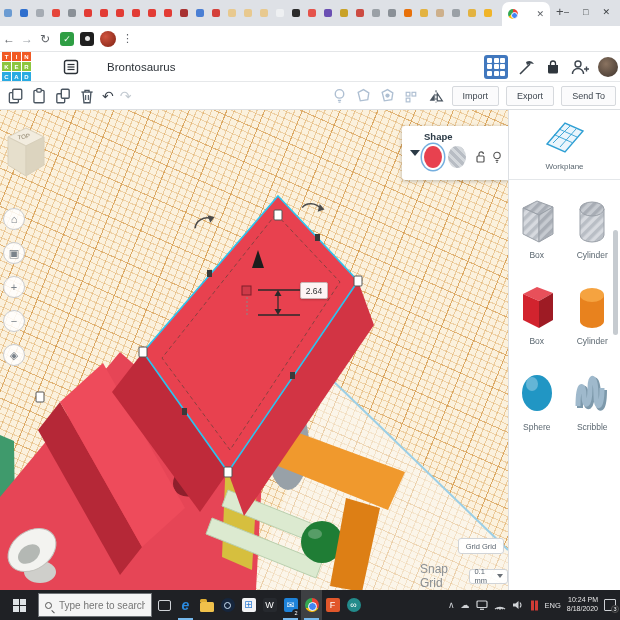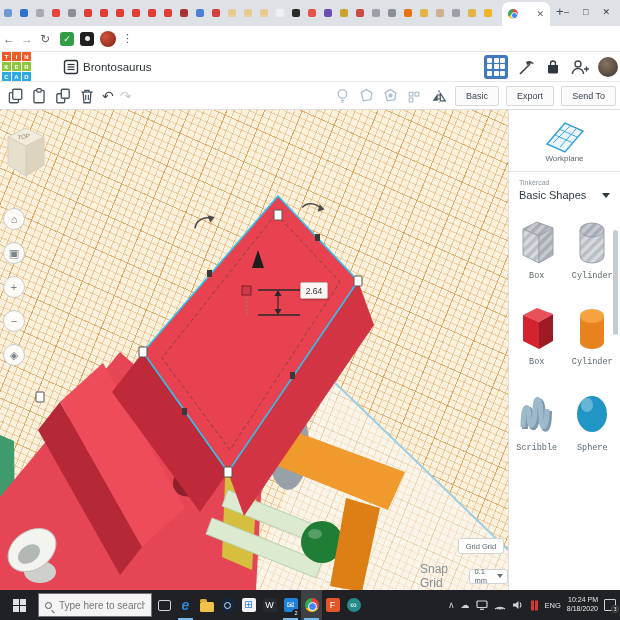--- a/index.html
+++ b/index.html
@@ -43,21 +43,21 @@
     background:radial-gradient(circle at 35% 35%,#d0543f,#7e2012);}
   .menu3{font-size:11px;color:#5f6368;margin-left:6px;margin-right:6px;}
 
   
   #tinkheader{position:absolute;left:0;top:52px;width:620px;height:30px;background:#fff;
     border-bottom:1px solid #e6e8ea;display:flex;align-items:center;}
   .logo{display:grid;grid-template-columns:repeat(3,9px);grid-auto-rows:9px;gap:1px;margin-left:2px;}
   .logo span{display:flex;align-items:center;justify-content:center;color:#fff;
     font-size:6px;font-weight:bold;}
   .doclist{margin-left:32px;}
-  .tk-title{margin-left:4px;font-size:11.5px;color:#2b3137;}
+  .tk-title{margin-left:28px;font-size:11.5px;color:#2b3137;}
   .tk-right{margin-left:auto;display:flex;align-items:center;gap:8px;margin-right:2px;}
   .tilebtn{width:24px;height:24px;background:#4178be;border-radius:3px;display:grid;
     grid-template-columns:repeat(3,5px);grid-auto-rows:5px;gap:1.5px;align-content:center;
     justify-content:center;}
   .tilebtn i{background:#fff;border-radius:1px;}
   .hdr-avatar{width:20px;height:20px;border-radius:50%;
     background:radial-gradient(circle at 40% 35%,#8a7360,#3d332c);}
 
   
   #edittoolbar{position:absolute;left:0;top:82px;width:620px;height:28px;background:#fff;
@@ -104,31 +104,31 @@
   .snaplbl{font-size:12px;color:#8a8f94;}
   .snapval{height:15px;background:rgba(255,255,255,.92);border:1px solid #d0d4d8;border-radius:3px;
     font-size:7.5px;color:#5b6670;display:flex;align-items:center;padding:0 4px;gap:3px;}
   .caret-dn{width:0;height:0;border-left:3px solid transparent;border-right:3px solid transparent;
     border-top:4px solid #6a7076;}
 
   
   #rightpanel{position:absolute;left:508px;top:0;width:112px;height:480px;background:#fff;
     border-left:1px solid #dcdfe3;}
   .tools{display:flex;justify-content:space-around;padding-top:8px;}
-  .toolitem{display:flex;flex-direction:column;align-items:center;gap:0;}
+  .toolitem{display:flex;flex-direction:column;align-items:center;gap:8px;}
   .toollbl{font-size:8px;color:#5b6770;}
   .rp-div{height:1px;background:#e4e7ea;margin:8px 0 0 0;}
   .cat{padding:7px 10px 0 10px;}
   .cat-cap{font-size:7px;color:#8a939b;}
   .cat-row{display:flex;align-items:center;margin-top:3px;}
   .cat-val{font-size:11px;color:#2b3a42;}
   .cat-caret{margin-left:auto;width:0;height:0;border-left:4px solid transparent;
     border-right:4px solid transparent;border-top:5px solid #2b3a42;}
   .shapegrid{display:grid;grid-template-columns:1fr 1fr;row-gap:22px;margin-top:16px;}
-  .shapecell{display:flex;flex-direction:column;align-items:center;gap:4px;font-family:Liberation Mono, monospace;}
+  .shapecell{display:flex;flex-direction:column;align-items:center;gap:4px;}
   .shapelbl{font-size:8.5px;color:#5b6770;}
   .rp-scroll{position:absolute;right:2px;top:120px;width:5px;height:105px;background:#c6cbd0;
     border-radius:3px;}
 
   
   #taskbar{position:absolute;left:0;top:590px;width:620px;height:30px;background:#1f2125;
     display:flex;align-items:center;}
   .start{width:38px;height:30px;display:grid;grid-template-columns:6px 6px;grid-auto-rows:6px;
     gap:1px;align-content:center;justify-content:center;}
   .start i{background:#dfe3e6;}
@@ -330,21 +330,21 @@
       <svg width="17" height="17" viewBox="0 0 16 16">
         <rect x="3" y="10.5" width="3.5" height="3.5" fill="none" stroke="#aebfd2" stroke-width="1.1"></rect>
         <rect x="3" y="5" width="3.5" height="3.5" fill="none" stroke="#aebfd2" stroke-width="1.1"></rect>
         <rect x="8.5" y="5" width="3.5" height="3.5" fill="none" stroke="#aebfd2" stroke-width="1.1"></rect>
       </svg>
       <svg width="18" height="17" viewBox="0 0 16 16">
         <polygon points="2,13 6.8,6 6.8,13" fill="#4a5560"></polygon>
         <polygon points="9.2,6 14,13 9.2,13" fill="none" stroke="#4a5560" stroke-width="1.1"></polygon>
         <line x1="8" y1="3" x2="8" y2="14.5" stroke="#4a5560" stroke-width="1" stroke-dasharray="2,1.6"></line>
       </svg>
-      <div class="tbtn">Basic</div>
+      <div class="tbtn">Import</div>
       <div class="tbtn">Export</div>
       <div class="tbtn">Send To</div>
     </div>
   </div>
 
   <div id="main">
     <div id="canvas">
 
       <svg class="scene" width="508" height="480" viewBox="0 0 508 480">
 
@@ -429,20 +429,38 @@
       </svg>
 
       <div class="navcol">
         <div class="navbtn2">⌂</div>
         <div class="navbtn2">▣</div>
         <div class="navbtn2">+</div>
         <div class="navbtn2">−</div>
         <div class="navbtn2">◈</div>
       </div>
 
+      <div class="shapepanel">
+        <div class="sp-caret"></div>
+        <div class="sp-title">Shape</div>
+        <div class="sp-row">
+          <span class="swatch sel" style="background: rgb(232, 65, 79);"></span>
+          <span class="swatch hole"></span>
+          <span class="sp-icons">
+            <svg width="10" height="12" viewBox="0 0 10 12">
+              <rect x="1" y="5" width="7" height="6" rx="1" fill="none" stroke="#555" stroke-width="1.2"></rect>
+              <path d="M3,5 V3 a2.2,2.2 0 0 1 4.4,0" fill="none" stroke="#555" stroke-width="1.2"></path>
+            </svg>
+            <svg width="10" height="13" viewBox="0 0 10 13">
+              <circle cx="5" cy="4.5" r="3.2" fill="none" stroke="#555" stroke-width="1.1"></circle>
+              <path d="M3.6,9.5 h2.8 M4,11.2 h2" stroke="#555" stroke-width="1"></path>
+            </svg>
+          </span>
+        </div>
+      </div>
 
       <div class="dimlabel">2.64</div>
 
       <div class="editgrid">Grid Grid</div>
       <div class="snaprow">
         <span class="snaplbl">Snap Grid</span>
         <span class="snapval">
           <span>0.1 mm</span>
           <span class="caret-dn"></span>
         </span>
@@ -453,27 +471,20 @@
       <div class="tools">
         <div class="toolitem">
           <svg width="44" height="36" viewBox="0 0 44 36">
             <polygon points="4,26 22,5 40,13 22,34" fill="#eaf5fc" stroke-width="1.4" stroke="#2e9fd4"></polygon>
             <path d="M10,25 L27,8 M17,29 L33,11 M11,16.5 L29,24.5 M16,11 L34,19" stroke-width="0.9" stroke="#2e9fd4"></path>
           </svg>
           <span class="toollbl">Workplane</span>
         </div>
       </div>
       <div class="rp-div"></div>
-      <div class="cat">
-        <div class="cat-cap">Tinkercad</div>
-        <div class="cat-row">
-          <span class="cat-val">Basic Shapes</span>
-          <span class="cat-caret"></span>
-        </div>
-      </div>
 
       <div class="shapegrid">
         <div class="shapecell">
           <svg width="44" height="50" viewBox="0 0 44 50">
             <polygon points="8,12 22,5 38,11 24,19" fill="url(#hatchB)" stroke="#9aa0a8" stroke-width="1"></polygon>
             <polygon points="8,12 24,19 24,46 8,38" fill="url(#hatchA)" stroke="#9aa0a8" stroke-width="1"></polygon>
             <polygon points="24,19 38,11 38,38 24,46" fill="url(#hatchB)" stroke="#9aa0a8" stroke-width="1"></polygon>
           </svg>
           <span class="shapelbl">Box</span>
         </div>
@@ -494,31 +505,31 @@
         </div>
         <div class="shapecell">
           <svg width="44" height="50" viewBox="0 0 44 50">
             <path d="M10,13 v26 a12,7 0 0 0 24,0 V13" fill="#e8821e"></path>
             <ellipse cx="22" cy="13" rx="12" ry="7" fill="#f5a340"></ellipse>
           </svg>
           <span class="shapelbl">Cylinder</span>
         </div>
         <div class="shapecell">
           <svg width="44" height="50" viewBox="0 0 44 50">
+            <ellipse cx="22" cy="25" rx="15" ry="18" fill="#2196c4"></ellipse>
+            <ellipse cx="17" cy="16" rx="6" ry="7" fill="rgba(255,255,255,.3)"></ellipse>
+          </svg>
+          <span class="shapelbl">Sphere</span>
+        </div>
+        <div class="shapecell">
+          <svg width="44" height="50" viewBox="0 0 44 50">
             <path d="M10,40 C10,16 16,16 16,30 C16,42 22,42 22,22 C22,8 28,8 28,30 C28,44 34,44 34,22" fill="none" stroke="#7d99ab" stroke-width="6"></path>
             <path d="M8,38 C8,14 14,14 14,28 C14,40 20,40 20,20 C20,6 26,6 26,28 C26,42 32,42 32,20" fill="none" stroke-width="5" stroke="#9fb9cc"></path>
           </svg>
           <span class="shapelbl">Scribble</span>
-        </div>
-        <div class="shapecell">
-          <svg width="44" height="50" viewBox="0 0 44 50">
-            <ellipse cx="22" cy="25" rx="15" ry="18" fill="#2196c4"></ellipse>
-            <ellipse cx="17" cy="16" rx="6" ry="7" fill="rgba(255,255,255,.3)"></ellipse>
-          </svg>
-          <span class="shapelbl">Sphere</span>
         </div>
       </div>
       <div class="rp-scroll"></div>
     </div>
   </div>
 
   <div id="taskbar">
     <div class="start">
         <i></i>
         <i></i>

